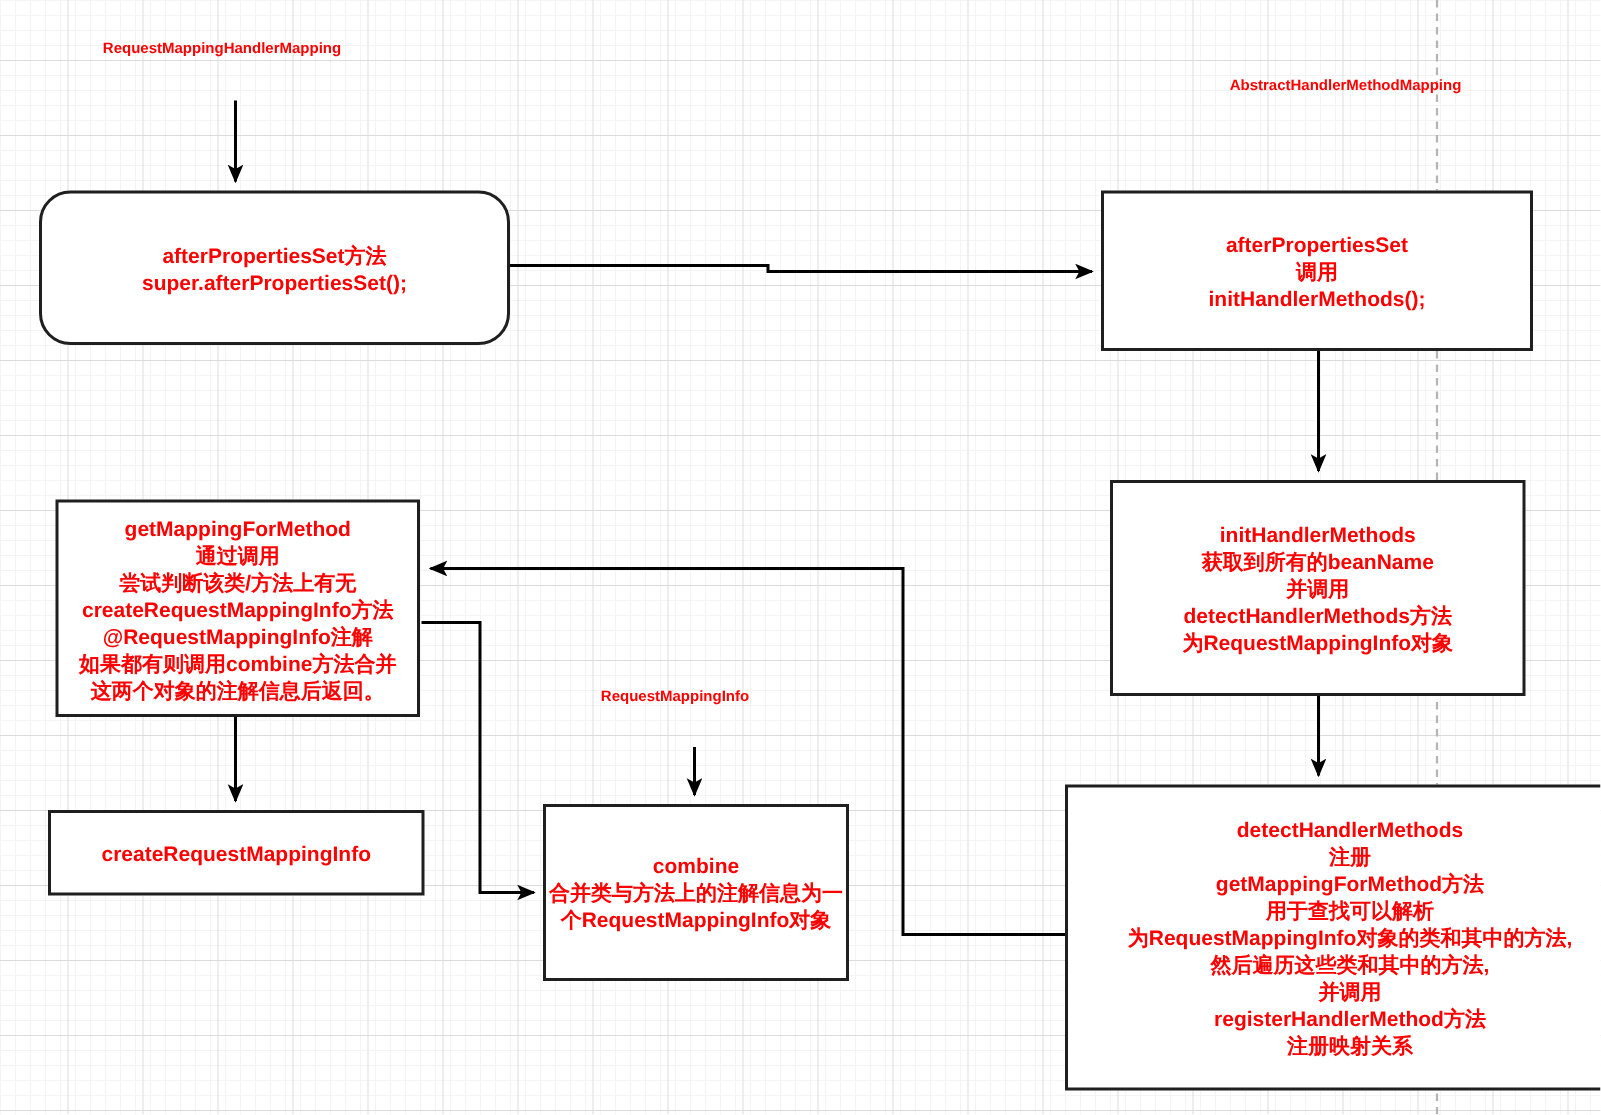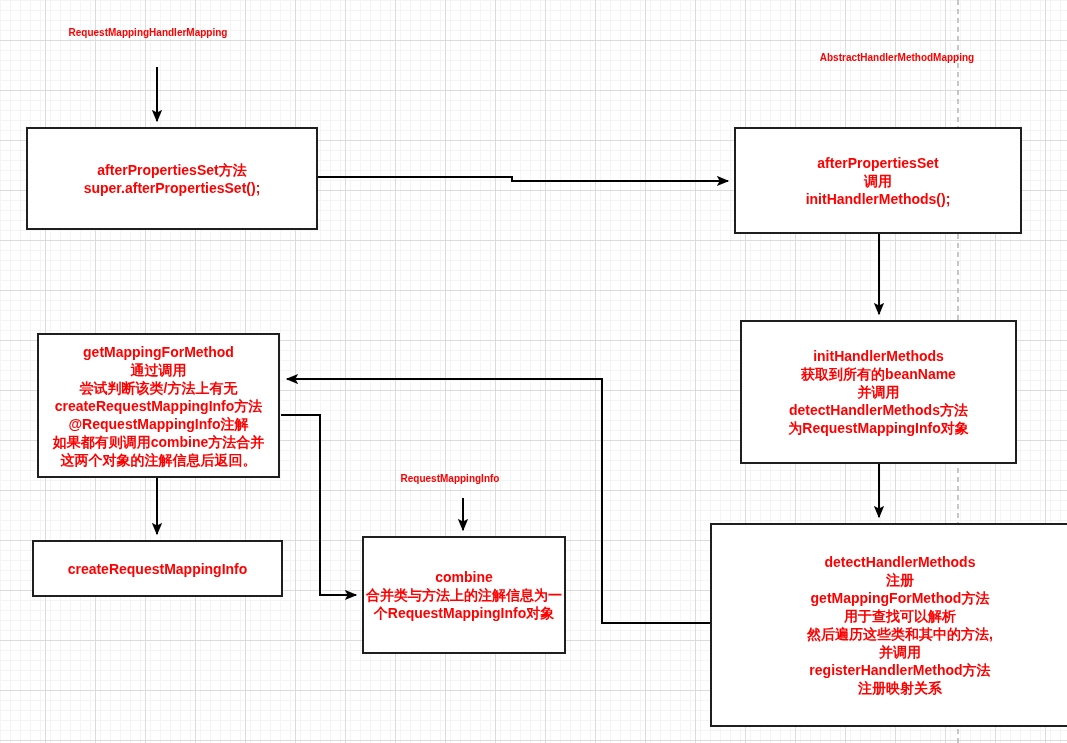--- a/index.html
+++ b/index.html
@@ -91,23 +91,23 @@
 
     <path d="M157,452 L157,534" fill="none" stroke="#000000" stroke-width="2" marker-end="url(#arrow)"></path>
 
     <path d="M463,498 L463,530" fill="none" stroke="#000000" stroke-width="2" marker-end="url(#arrow)"></path>
   </svg>
 
   <div class="free-label" style="left:33px; top:27px; width:230px;">RequestMappingHandlerMapping</div>
 
   <div class="free-label" style="left:785px; top:52px; width:224px;">AbstractHandlerMethodMapping</div>
 
-  <div class="free-label" style="left:375px; top:473px; width:150px;text-align:center;">RequestMappingInfo</div>
+  <div class="free-label" style="left:375px; top:459px; width:150px;text-align:center;">RequestMappingInfo</div>
 
-  <div class="node" style="left:26px; top:127px; width:292px; height:103px;">
+  <div class="node" style="left:26px; top:127px; width:314px; height:103px;border-radius:21px;">
     <div>
       <div class="line">afterPropertiesSet方法</div>
       <div class="line">super.afterPropertiesSet();</div>
     </div>
   </div>
 
   <div class="node" style="left:734px; top:127px; width:288px; height:107px;">
     <div>
       <div class="line">afterPropertiesSet</div>
       <div class="line">调用</div>
@@ -150,20 +150,21 @@
       <div class="line">个RequestMappingInfo对象</div>
     </div>
   </div>
 
   <div class="node" style="left:710px; top:523px; width:380px; height:204px;">
     <div>
       <div class="line">detectHandlerMethods</div>
       <div class="line">注册</div>
       <div class="line">getMappingForMethod方法</div>
       <div class="line">用于查找可以解析</div>
+      <div class="line">为RequestMappingInfo对象的类和其中的方法,</div>
       <div class="line">然后遍历这些类和其中的方法,</div>
       <div class="line">并调用</div>
       <div class="line">registerHandlerMethod方法</div>
       <div class="line">注册映射关系</div>
     </div>
   </div>
 
   <div class="watermark" style="left:943px; top:739px;margin-top:10px;">CSDN @jehen104</div>
 
 </div>

